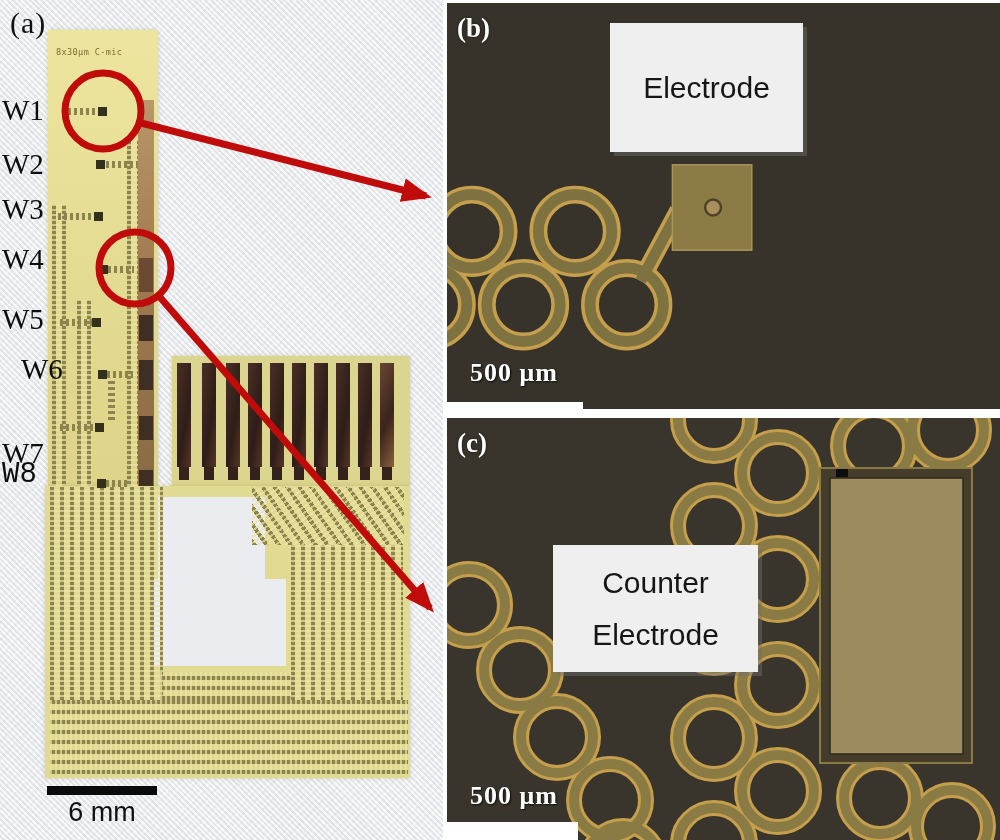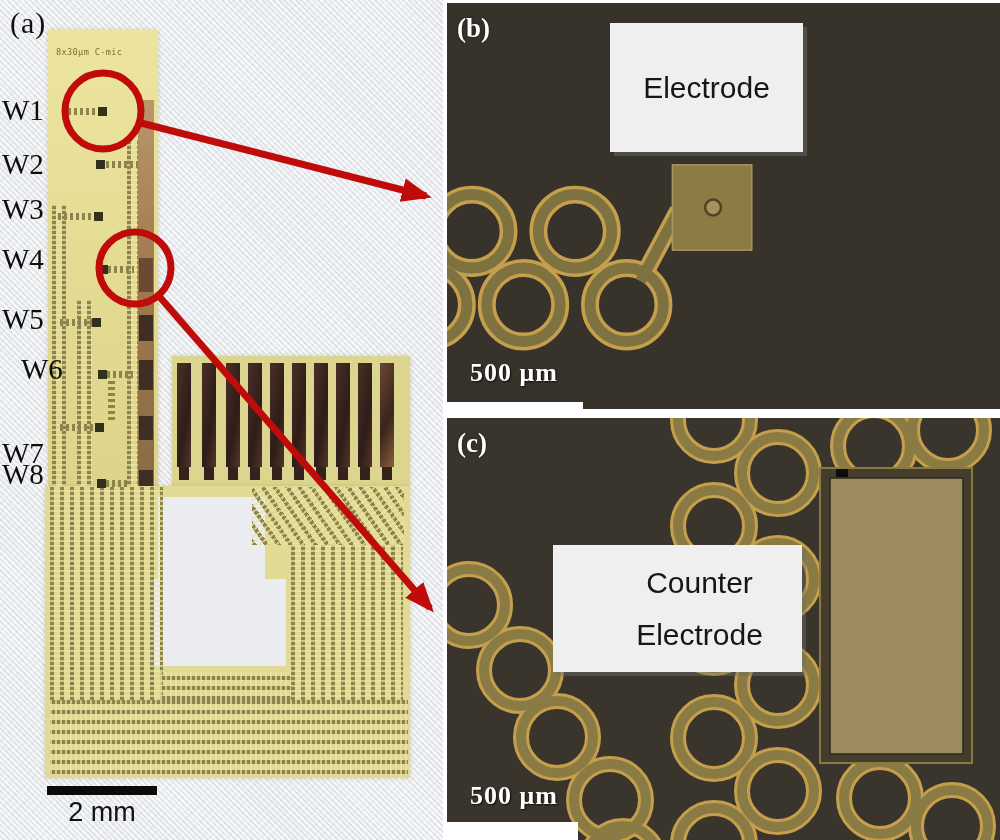--- a/index.html
+++ b/index.html
@@ -49,21 +49,21 @@
   #scalebar-a-label{position:absolute;left:52px;top:797px;width:100px;text-align:center;
       font-family:"Liberation Sans",sans-serif;font-size:27px;color:#111;}
   
   #panel-b{position:absolute;left:447px;top:3px;width:553px;height:406px;background:#37332b;}
   #panel-c{position:absolute;left:447px;top:418px;width:553px;height:422px;background:#3a352c;}
   .sep{position:absolute;background:#ffffff;}
   .callout{position:absolute;background:#efefef;box-shadow:4px 4px 0 rgba(110,110,110,.45);
       display:flex;flex-direction:column;justify-content:center;align-items:center;
       font-family:"Liberation Sans",sans-serif;color:#161616;font-size:30px;line-height:1.73;}
   #callout-b{left:610px;top:23px;width:193px;height:129px;}
-  #callout-c{left:553px;top:545px;width:205px;height:127px;padding-left:44px;}
+  #callout-c{left:553px;top:545px;width:205px;height:127px;}
   .umbar{position:absolute;color:#fff;font-size:26px;letter-spacing:1px;
       text-shadow:1px 1px 2px rgba(0,0,0,.8);font-weight:600;}
   .micro-svg{position:absolute;left:0;top:0;}
   
   #annot{position:absolute;left:0;top:0;pointer-events:none;}
 </style>
 </head>
 <body>
 
 <div id="fig">
@@ -134,24 +134,24 @@
     <div class="finger-foot" style="left:360px;"></div>
     <div class="finger-foot" style="left:382px;"></div>
 
     <span class="wlabel" style="top:94px;">W1</span>
     <span class="wlabel" style="top:148px;">W2</span>
     <span class="wlabel" style="top:193px;">W3</span>
     <span class="wlabel" style="top:243px;">W4</span>
     <span class="wlabel" style="top:303px;">W5</span>
     <span class="wlabel" style="top:353px;margin-left:19px;">W6</span>
     <span class="wlabel" style="top:403px;margin-top:34px;">W7</span>
-    <span class="wlabel" style="top:458px;">W8</span>
+    <span class="wlabel" style="top:458px;font-family:Liberation Mono, monospace;">W8</span>
 
     <div id="scalebar-a"></div>
-    <span id="scalebar-a-label">2 mm</span>
+    <span id="scalebar-a-label">6 mm</span>
   </div>
 
   <div id="panel-b"></div>
   <svg class="micro-svg" style="left:447px;top:3px;" width="553" height="406" viewBox="447 3 553 409">
     <g fill="none" stroke="#c59f4c" stroke-width="18">
       <circle cx="428" cy="307" r="37"></circle>
         <circle cx="470" cy="233" r="37"></circle>
         <circle cx="522" cy="307" r="37"></circle>
       <circle cx="574" cy="233" r="37"></circle>
         <circle cx="626" cy="307" r="37"></circle>

